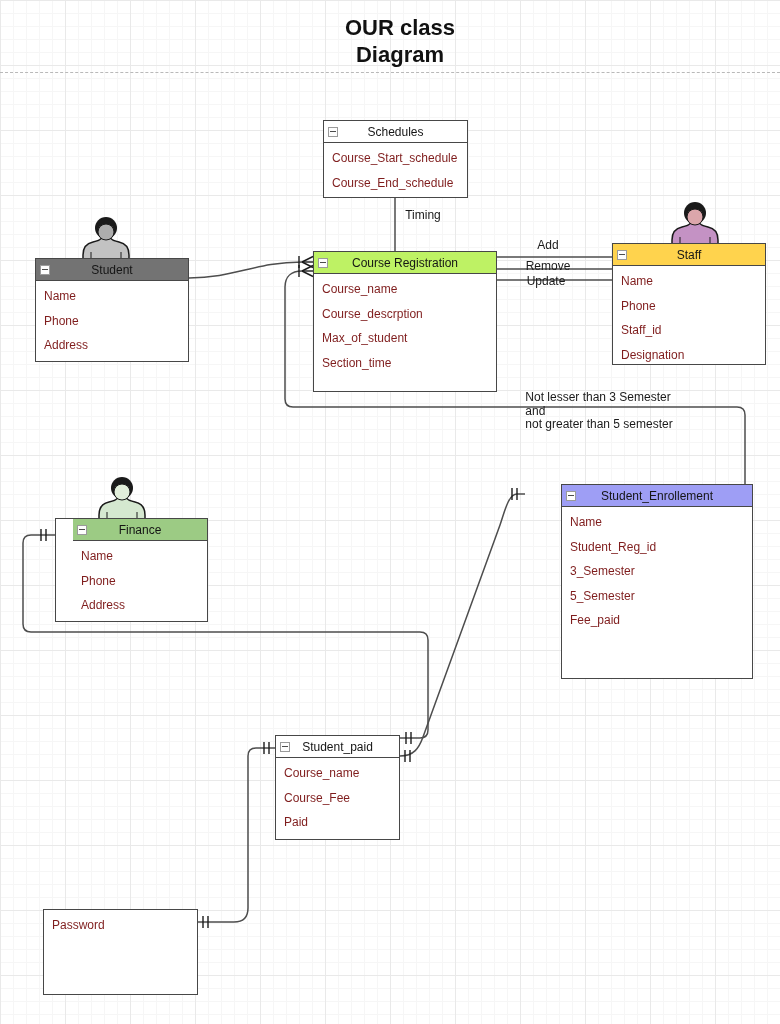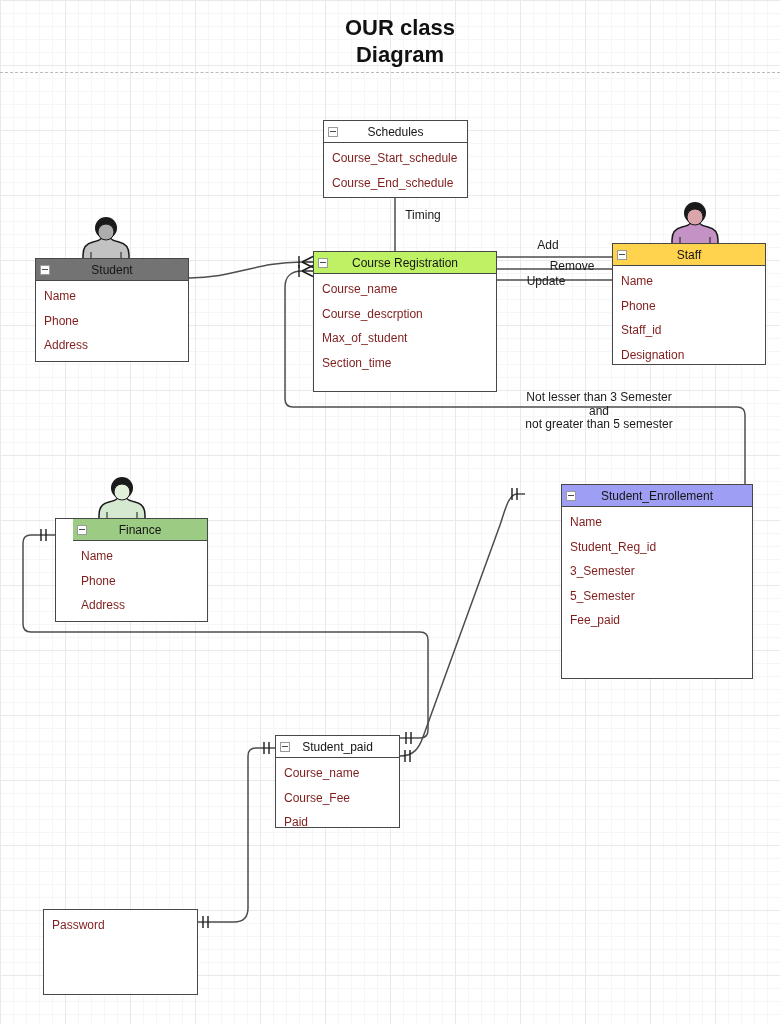--- a/index.html
+++ b/index.html
@@ -42,21 +42,21 @@
   .collapse{
     position:absolute;left:4px;top:50%;transform:translateY(-50%);
     width:10px;height:10px;background:#fdfdfd;border:1px solid #9a9a9a;
     box-sizing:border-box;display:flex;align-items:center;justify-content:center;
   }
   .collapse .minus{width:6px;height:1px;background:#4c4c4c;}
   .entity-rows{padding-top:3px;}
   .row{height:24.5px;line-height:24.5px;padding-left:8px;white-space:nowrap;color:#7f1d1d;}
   .edge-label{
     position:absolute;z-index:4;transform:translate(-50%,-50%);
-    font-size:12px;color:#1a1a1a;text-align:center;line-height:13.5px;
+    font-size:12px;color:#1a1a1a;text-align:left;line-height:13.5px;
     white-space:pre-line;
   }
 </style>
 </head>
 <body>
 
 <div class="canvas">
   <div class="page-break"></div>
   <div class="diagram-title">
     <div>OUR class</div>
@@ -189,39 +189,39 @@
           <span class="entity-title">Student_Enrollement</span>
         </div>
         <div class="entity-rows">
           <div class="row">Name</div>
           <div class="row">Student_Reg_id</div>
           <div class="row">3_Semester</div>
           <div class="row">5_Semester</div>
           <div class="row">Fee_paid</div>
         </div>
       </div>
-      <div class="entity" style="left: 275px; top: 735px; width: 125px; height: 93px;">
+      <div class="entity" style="left: 275px; top: 735px; width: 125px; height: 105px;">
         <div class="entity-header" style="background: rgb(255, 255, 255);">
           <span class="collapse">
             <span class="minus"></span>
           </span>
           <span class="entity-title">Student_paid</span>
         </div>
         <div class="entity-rows">
           <div class="row">Course_name</div>
           <div class="row">Course_Fee</div>
           <div class="row">Paid</div>
         </div>
       </div>
       <div class="entity" style="left: 43px; top: 909px; width: 155px; height: 86px;">
         <div class="entity-rows">
           <div class="row">Password</div>
         </div>
       </div>
       <div class="edge-label" style="left: 423px; top: 216px;">Timing</div>
       <div class="edge-label" style="left: 548px; top: 246px;">Add</div>
-      <div class="edge-label" style="left: 572px; top: 267px;">Remove</div>
+      <div class="edge-label" style="left: 548px; top: 267px;">Remove</div>
       <div class="edge-label" style="left: 546px; top: 282px;">Update</div>
       <div class="edge-label" style="left: 599px; top: 411px;">Not lesser than 3 Semester
 and
 not greater than 5 semester</div>
     </div>
 </div>
 
 </body></html>

